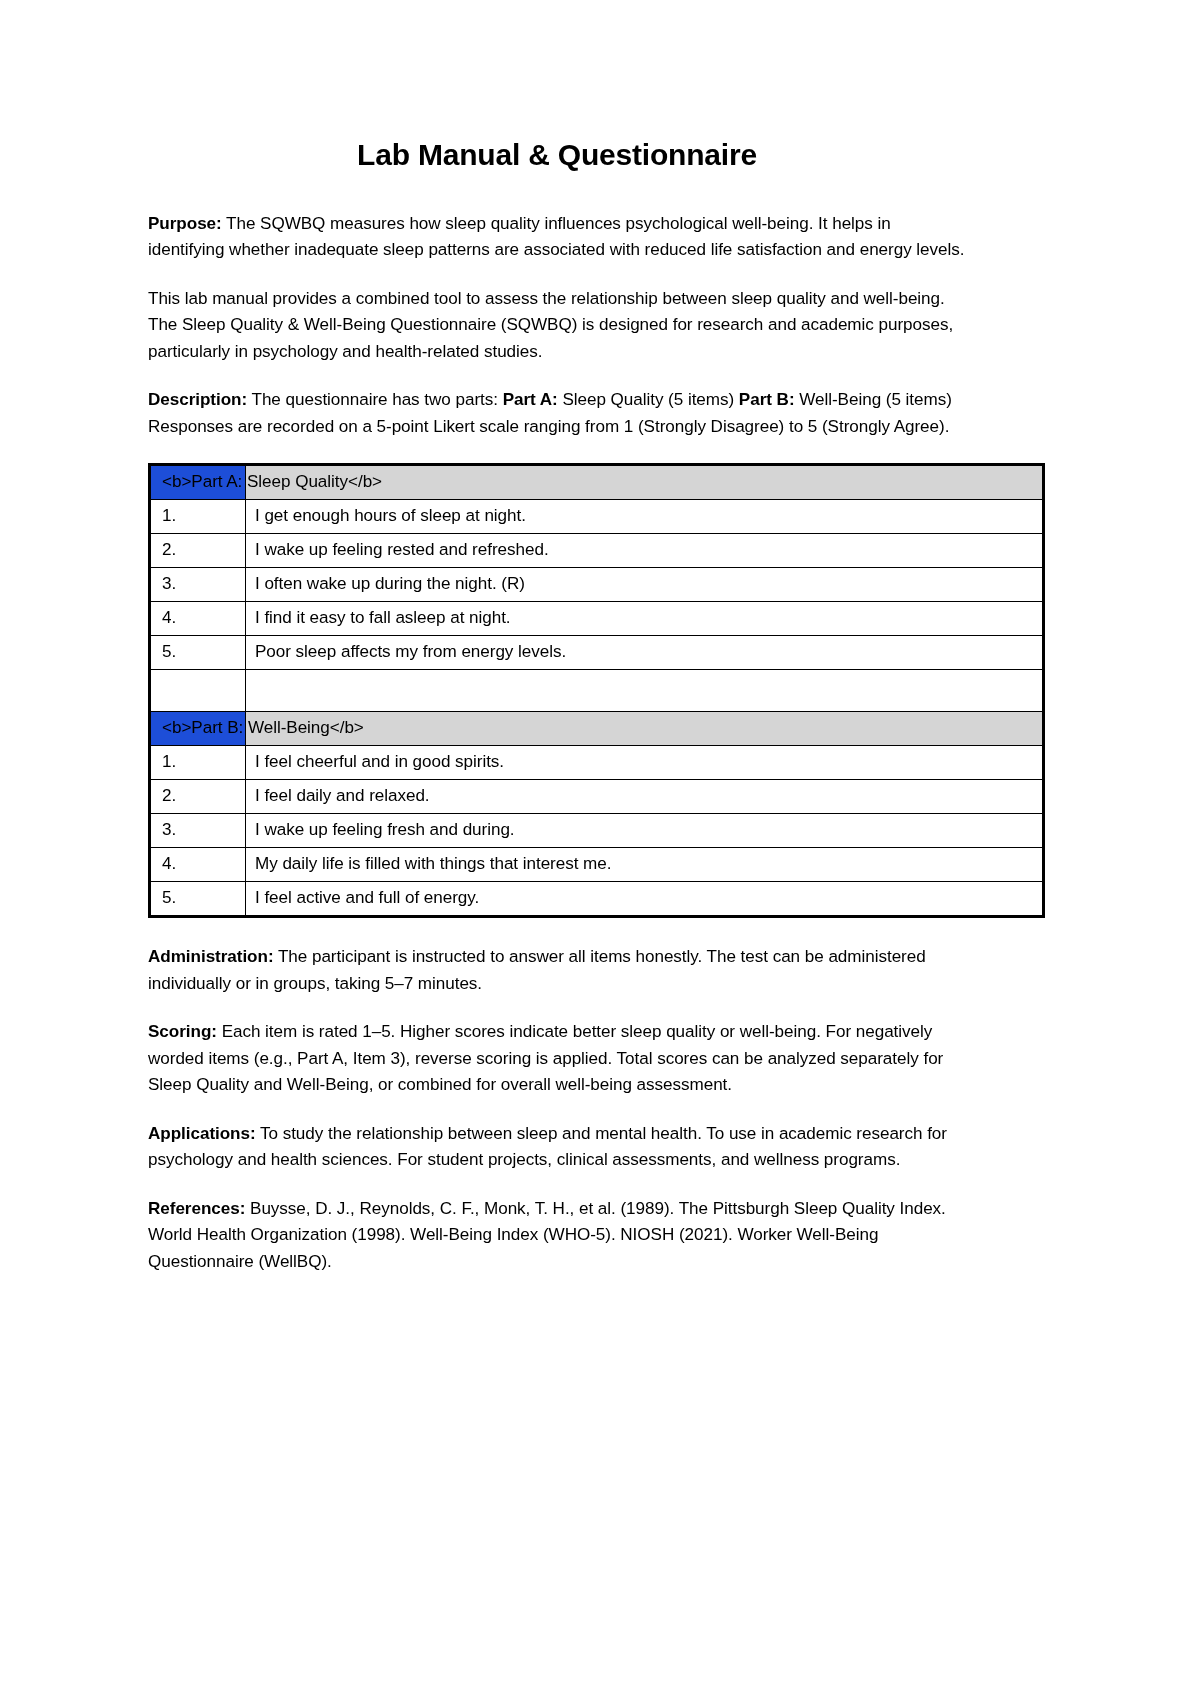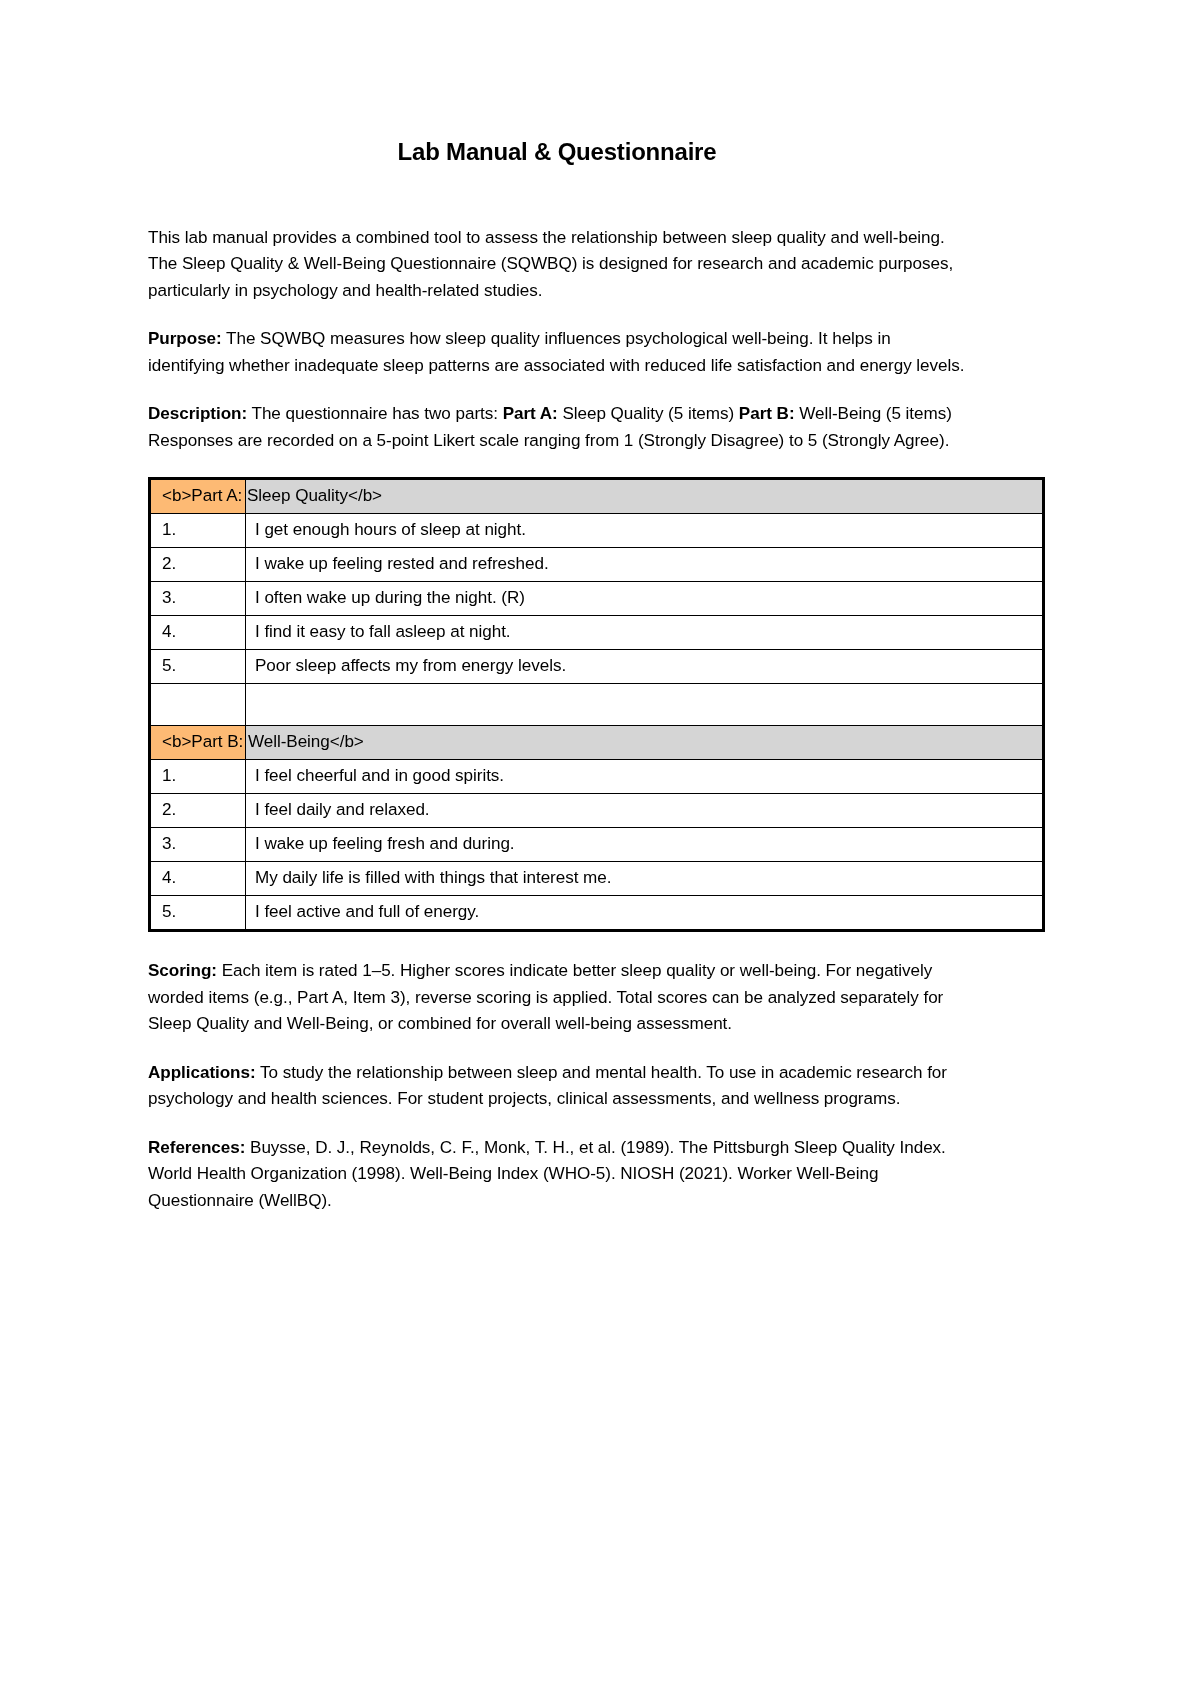--- a/index.html
+++ b/index.html
@@ -22,24 +22,24 @@
     box-sizing: border-box;
     padding: 0;
   }
   .content {
     position: absolute;
     left: 148px;
     top: 138px;
     width: 818px;
   }
   h1.doc-title {
-    font-size: 24px;
+    font-size: 30px;
     font-weight: bold;
     text-align: center;
-    margin: 0 0 59px 0;
+    margin: 0 0 38px 0;
     letter-spacing: -0.2px;
     line-height: 1.15;
   }
   p.para {
     font-size: 17.1px;
     line-height: 26.5px;
     margin: 0 0 22px 0;
     text-align: left;
     letter-spacing: -0.05px;
   }
@@ -69,21 +69,21 @@
   }
   table.qtable td.numcol {
     width: 74px;
     padding-left: 11px;
   }
   table.qtable tr.section-row td {
     background: #d5d5d5;
     font-weight: normal;
   }
   table.qtable tr.section-row td.numcol {
-    background: #fdba74;
+    background: #1d4ed8;
     white-space: nowrap;
     overflow: visible;
     position: relative;
     z-index: 2;
   }
   table.qtable tr.section-row td.numcol span {
     position: relative;
     white-space: nowrap;
   }
   table.qtable tr.spacer-row td {
@@ -93,25 +93,25 @@
   .spacer-cell { }
 </style>
 </head>
 <body>
 
 <div class="page">
   <div class="content">
 
     <h1 class="doc-title">Lab Manual &amp; Questionnaire</h1>
 
-    <p class="para">This lab manual provides a combined tool to assess the relationship between sleep quality and well-being. The Sleep Quality &amp; Well-Being Questionnaire (SQWBQ) is designed for research and academic purposes, particularly in psychology and health-related studies.</p>
-
     <p class="para">
       <span class="lbl">Purpose:</span><span> The SQWBQ measures how sleep quality influences psychological well-being. It helps in identifying whether inadequate sleep patterns are associated with reduced life satisfaction and energy levels.</span>
     </p>
+
+    <p class="para">This lab manual provides a combined tool to assess the relationship between sleep quality and well-being. The Sleep Quality &amp; Well-Being Questionnaire (SQWBQ) is designed for research and academic purposes, particularly in psychology and health-related studies.</p>
 
     <p class="para">
       <span class="lbl">Description:</span><span> The questionnaire has two parts: </span><span class="inline-b">Part A:</span><span> Sleep Quality (5 items) </span><span class="inline-b">Part B:</span><span> Well-Being (5 items) Responses are recorded on a 5-point Likert scale ranging from 1 (Strongly Disagree) to 5 (Strongly Agree).</span>
     </p>
 
     <div class="qtable-wrap">
       <table class="qtable">
         <tbody>
           <tr class="section-row">
             <td class="numcol"><span>&lt;b&gt;Part A: Sleep Quality&lt;/b&gt;</span></td>
@@ -166,20 +166,23 @@
             <td>My daily life is filled with things that interest me.</td>
           </tr>
           <tr>
             <td class="numcol">5.</td>
             <td>I feel active and full of energy.</td>
           </tr>
         </tbody>
       </table>
     </div>
 
+    <p class="para">
+      <span class="lbl">Administration:</span><span> The participant is instructed to answer all items honestly. The test can be administered individually or in groups, taking 5–7 minutes.</span>
+    </p>
 
     <p class="para">
       <span class="lbl">Scoring:</span><span> Each item is rated 1–5. Higher scores indicate better sleep quality or well-being. For negatively worded items (e.g., Part A, Item 3), reverse scoring is applied. Total scores can be analyzed separately for Sleep Quality and Well-Being, or combined for overall well-being assessment.</span>
     </p>
 
     <p class="para">
       <span class="lbl">Applications:</span><span> To study the relationship between sleep and mental health. To use in academic research for psychology and health sciences. For student projects, clinical assessments, and wellness programs.</span>
     </p>
 
     <p class="para">

